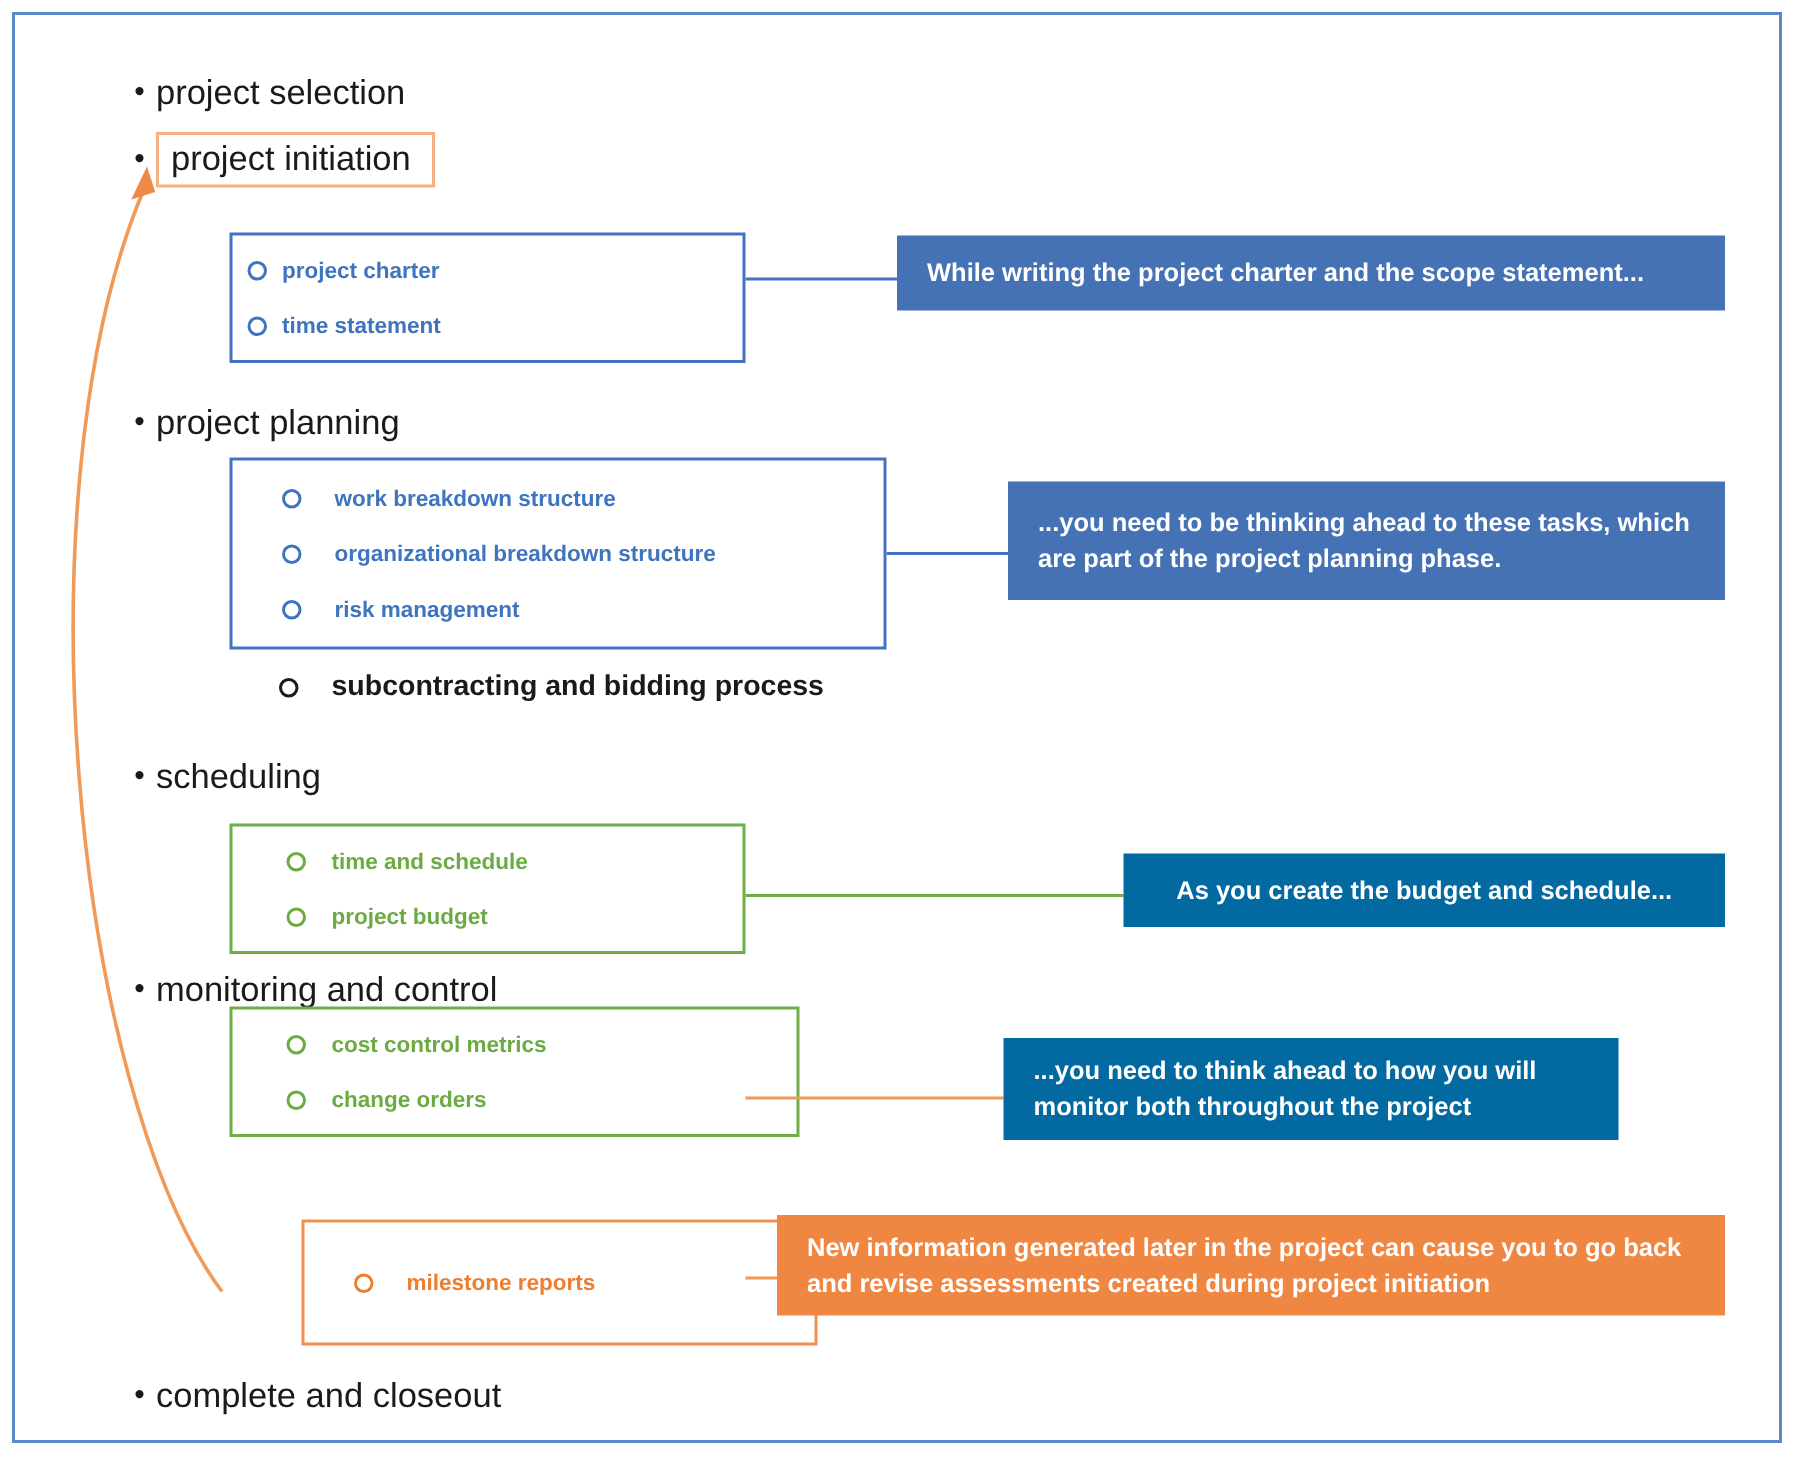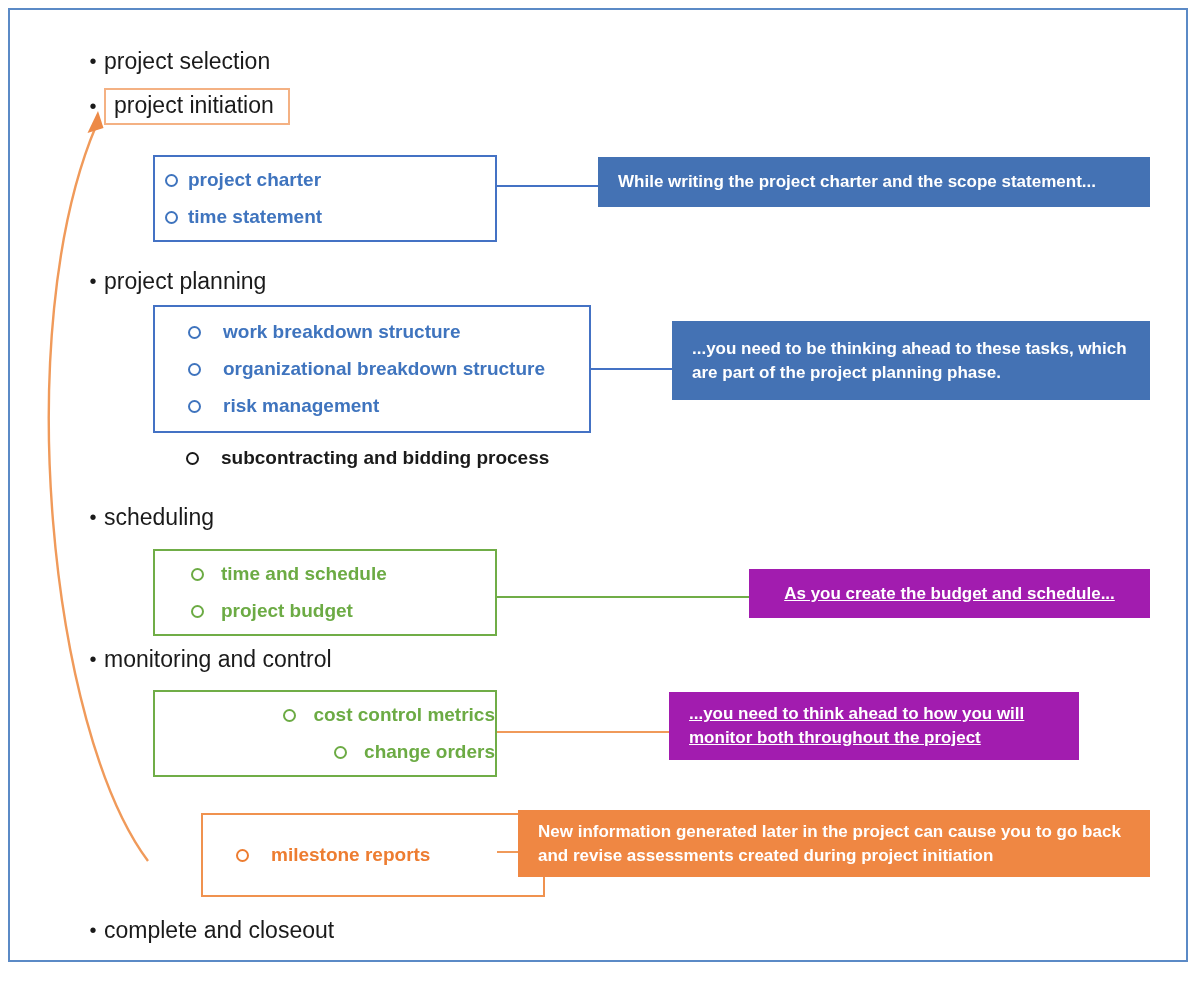--- a/index.html
+++ b/index.html
@@ -14,38 +14,38 @@
   
   .phase-row{position:absolute;display:flex;align-items:center;color:#1a1a1a;font-size:23px;}
   .dot{width:22px;text-align:center;font-size:20px;color:#1a1a1a;flex:0 0 22px;}
   .phase-label{white-space:nowrap;}
   .phase-boxed{border:2px solid #f4b183;padding:2px 14px 4px 8px;}
   
   .task-box{position:absolute;box-sizing:border-box;border:2px solid;display:flex;flex-direction:column;justify-content:center;}
   .task-box.blue{border-color:#4472c4;}
   .task-box.green{border-color:#70ad47;}
   .task-box.orange{border-color:#f0924f;}
-  .task-item{display:flex;align-items:center;height:37px;font-size:19px;font-weight:bold;white-space:nowrap;}
+  .task-item{display:flex;align-items:center;height:37px;font-size:15px;font-weight:bold;white-space:nowrap;}
   .ring{width:13px;height:13px;border-radius:50%;border:2.5px solid;box-sizing:border-box;flex:0 0 13px;}
   .blue-item{color:#3f74be;}   .blue-item .ring{border-color:#3f74be;}
   .green-item{color:#6cab44;}  .green-item .ring{border-color:#6cab44;}
   .orange-item{color:#ed7d31;} .orange-item .ring{border-color:#ed7d31;}
   .black-item{color:#1a1a1a;}  .black-item .ring{border-color:#1a1a1a;}
   .pl-narrow{padding-left:10px;} .pl-narrow .ring{margin-right:10px;}
   .pl-wide{padding-left:33px;}   .pl-wide .ring{margin-right:22px;}
   .pl-green{padding-left:36px;}  .pl-green .ring{margin-right:17px;}
   
   .loose-item{position:absolute;display:flex;align-items:center;font-size:19px;font-weight:bold;}
   
   .callout{
     position:absolute;display:flex;align-items:center;box-sizing:border-box;
     color:#ffffff;font-size:17px;font-weight:bold;line-height:1.4;padding:0 20px;
   }
   .callout.blue{background:#4472b4;}
-  .callout.green{background:#a21caf;text-decoration:underline;}
+  .callout.green{background:#0369a1;}
   .callout.orange{background:#ef8743;}
   .callout.oneline{white-space:nowrap;}
   .callout.centered{justify-content:center;}
   
   .connector{position:absolute;height:2px;}
   .connector.blue{background:#4472c4;}
   .connector.green{background:#70ad47;}
   .connector.orange{background:#f09a5a;}
   .arrow-svg{position:absolute;left:0;top:0;pointer-events:none;}
 </style>
@@ -126,21 +126,21 @@
     <div class="task-item green-item">
       <span class="ring"></span>
       <span>time and schedule</span>
     </div>
     <div class="task-item green-item">
       <span class="ring"></span>
       <span>project budget</span>
     </div>
   </div>
 
-  <div class="task-box green pl-green" style="left:153px;top:690px;width:344px;height:87px;align-items:flex-end;">
+  <div class="task-box green pl-green" style="left:153px;top:671px;width:380px;height:87px;">
     <div class="task-item green-item">
       <span class="ring"></span>
       <span>cost control metrics</span>
     </div>
     <div class="task-item green-item">
       <span class="ring"></span>
       <span>change orders</span>
     </div>
   </div>
 

